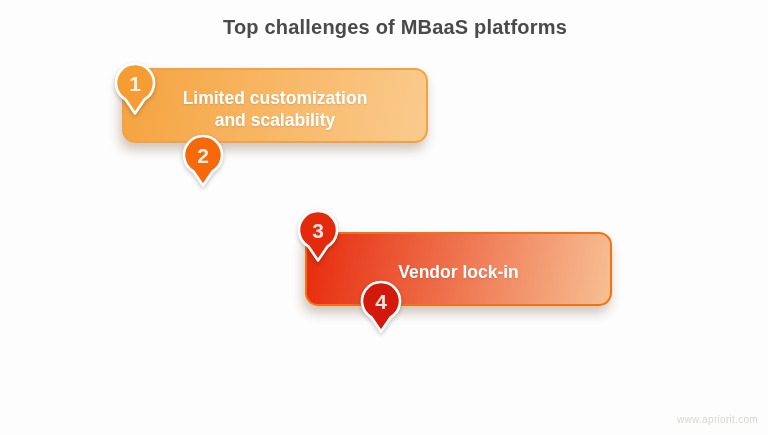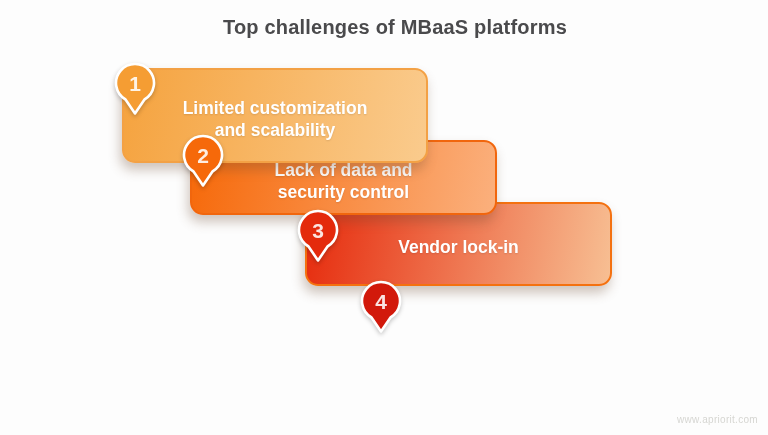--- a/index.html
+++ b/index.html
@@ -11,23 +11,23 @@
     text-align:center;font-size:20px;font-weight:bold;color:#4a4a4c;
     letter-spacing:.2px;margin:2px;padding-left:9px;
   }
 
   .card{
     position:absolute;border-radius:13px;border:2px solid transparent;
     display:flex;align-items:center;justify-content:center;
     box-shadow:-2px 7px 12px rgba(110,75,50,.32);
     box-sizing:border-box;
   }
-  .card-1{left:122px;top:68px;width:306px;height:95px;z-index:40;justify-content:center;}
+  .card-1{left:122px;top:68px;width:306px;height:75px;z-index:40;justify-content:center;}
   .card-2{left:190px;top:140px;width:307px;height:75px;z-index:30;}
-  .card-3{left:305px;top:202px;width:307px;height:84px;z-index:20;}
+  .card-3{left:305px;top:232px;width:307px;height:74px;z-index:20;}
   .card-4{left:368px;top:286px;width:310px;height:78px;z-index:10;}
 
   .card-label{
     white-space:pre-line;text-align:center;color:#ffffff;
     font-weight:bold;font-size:17.5px;line-height:1.28;
     padding-top:7px;text-shadow:0 1px 2px rgba(0,0,0,.12);
   }
 
   .pin{
     position:absolute;width:44px;height:54px;z-index:50;
@@ -51,24 +51,20 @@
 <body>
 
 <div class="stage">
 
   <h1 class="page-title">Top challenges of MBaaS platforms</h1>
 
   <div class="card card-1" style="background: linear-gradient(100deg, rgb(245, 163, 63) 0%, rgb(250, 203, 141) 100%); border-color: rgb(243, 161, 69);">
     <div class="card-label">Limited customization
 and scalability</div>
   </div>
-  <div class="card card-2" style="background: linear-gradient(100deg, rgb(246, 105, 10) 0%, rgb(251, 176, 125) 100%); border-color: rgb(241, 102, 13);">
-    <div class="card-label">Lack of data and
-security control</div>
-  </div>
   <div class="card card-3" style="background: linear-gradient(100deg, rgb(230, 43, 13) 0%, rgb(247, 191, 147) 100%); border-color: rgb(244, 113, 16);">
     <div class="card-label">Vendor lock-in</div>
   </div>
 
   <svg class="pin pin-1" viewBox="0 0 44 54">
     <path class="pin-shape" d="M12.5 37.5 A19 19 0 1 1 31.5 37.5 L22 51.5 Z" stroke="#ffffff" stroke-width="2.6" stroke-linejoin="round" fill="#f59d33"></path>
     <text x="22" y="28.5" text-anchor="middle">1</text>
   </svg>
   <svg class="pin pin-2" viewBox="0 0 44 54">
     <path class="pin-shape" d="M12.5 37.5 A19 19 0 1 1 31.5 37.5 L22 51.5 Z" stroke="#ffffff" stroke-width="2.6" stroke-linejoin="round" fill="#f6690a"></path>

